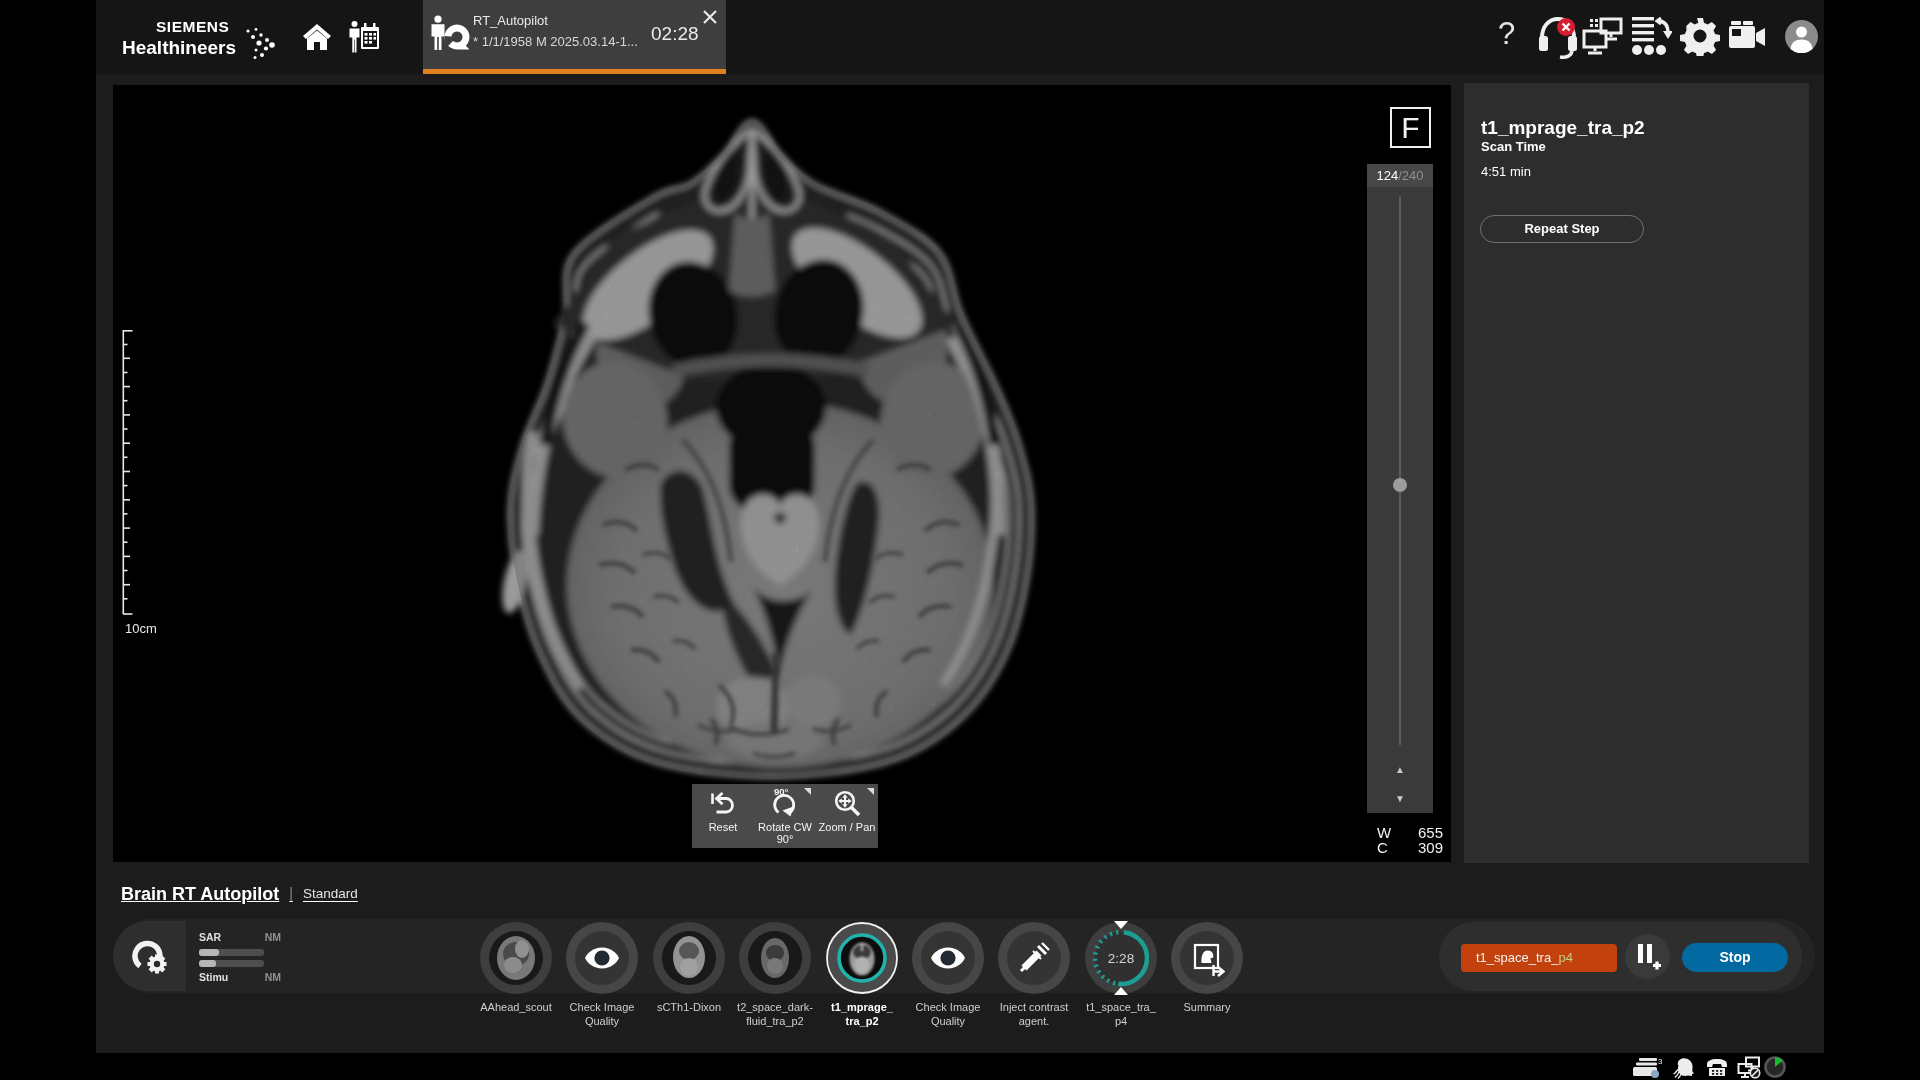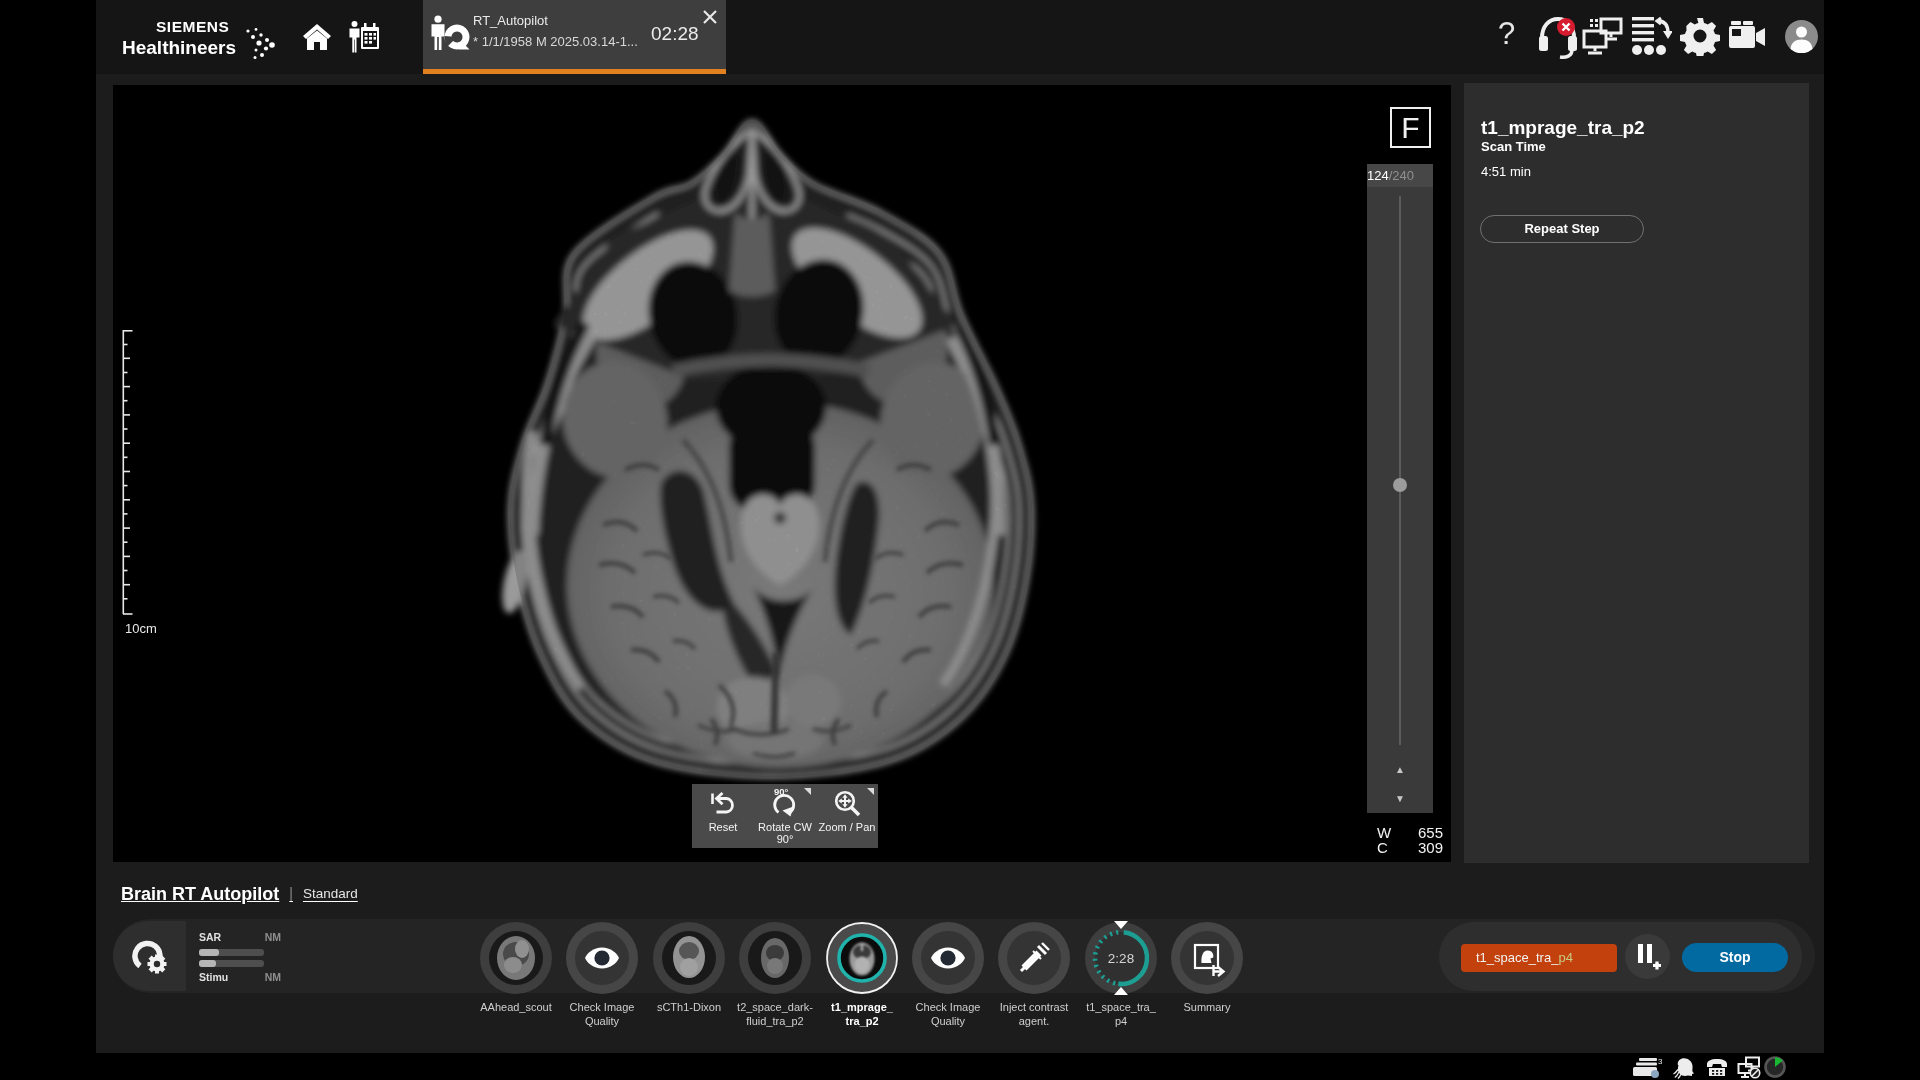--- a/index.html
+++ b/index.html
@@ -25,21 +25,21 @@
      color:#f0f0f0; font-size:30px; font-weight:400; text-align:center; line-height:37px; }
   #ruler { position:absolute; left:9px; top:244px; }
   #ruler10 { position:absolute; left:12px; top:536px; color:#e8e8e8; font-size:13px; }
   #imgtoolbar { position:absolute; left:579px; top:699px; width:186px; height:64px; background:rgba(77,77,77,0.96); }
   .tbcell { position:absolute; top:0; width:62px; height:64px; color:#f5f5f5; font-size:11px; text-align:center; }
   .tbcell .lbl { position:absolute; top:37px; width:100%; line-height:12px; }
 
   
   #sliderpanel { position:absolute; left:1271px; top:164px; width:66px; height:649px; background:#3a3a3a; }
   #slidertop { position:absolute; left:0; top:0; width:66px; height:23px; background:#474747;
-     font-size:13px; line-height:23px; color:#fff; }
+     font-size:13px; text-align:center; line-height:23px; color:#fff; }
   #slidertop span { color:#909090; }
   #slidertrack { position:absolute; left:32px; top:32px; width:2px; height:549px; background:#5c5c5c; }
   #sliderthumb { position:absolute; left:26px; top:314px; width:14px; height:14px; border-radius:7px; background:#9c9c9c; }
   .sliderarrow { position:absolute; left:0; width:66px; text-align:center; color:#c8c8c8; font-size:10px; }
   #wc { position:absolute; left:1281px; top:825px; width:66px; color:#f2f2f2; font-size:15px; line-height:15px;}
   #wc div { display:flex; justify-content:space-between; }
 
   
   #rightpanel { position:absolute; left:1368px; top:83px; width:345px; height:780px; background:#2d2d2d; color:#fff; }
   #rightpanel .h1 { position:absolute; left:17px; top:18px; font-size:19px; font-weight:bold;margin-top:16px; }

